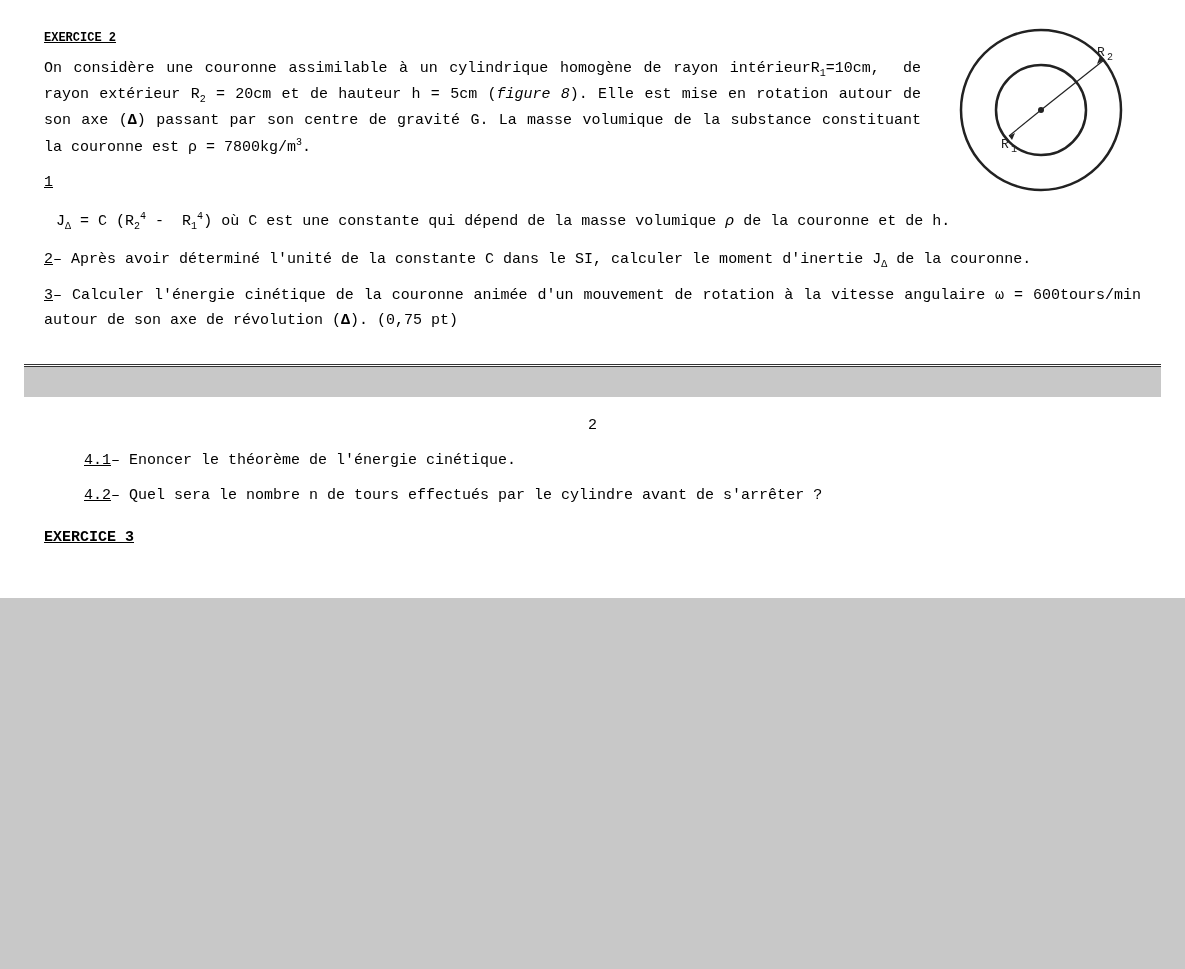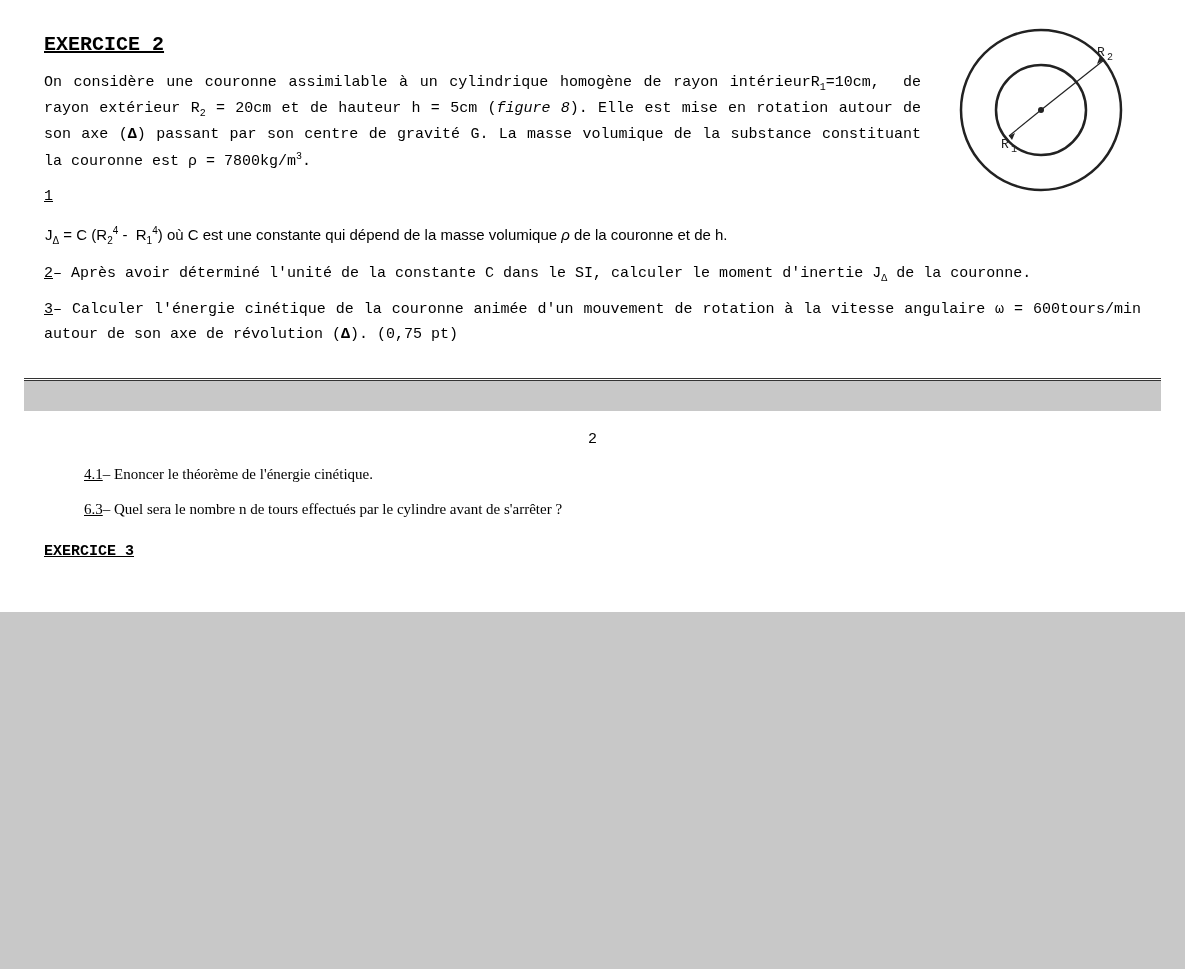--- a/index.html
+++ b/index.html
@@ -23,21 +23,21 @@
     }
     .section-bottom {
       background: white;
       padding: 10px 20px 20px 20px;
     }
     .separator {
       height: 30px;
       background: #c8c8c8;
     }
     .exercise-title {
-      font-size: 20px;
+      font-size: 12px;
       font-weight: bold;
       text-decoration: underline;
       margin-bottom: 8px;
       font-family: 'Courier New', Courier, monospace;
     }
     .text-block {
       font-size: 15px;
       line-height: 1.7;
       font-family: 'Courier New', Courier, monospace;
       text-align: justify;
@@ -54,34 +54,34 @@
       float: right;
       width: 200px;
       margin-left: 20px;
       margin-top: -10px;
     }
     .circles-svg {
       display: block;
       margin: 0 auto;
     }
     .formula-line {
-      margin: 12px 1px;
-      font-family: Liberation Sans, sans-serif;
+      margin: 12px 12px;
+      font-family: Liberation Mono, monospace;
       font-size: 15px;
     }
     .italic { font-style: italic; }
     .page-number {
       text-align: center;
       font-size: 15px;
       font-family: 'Courier New', Courier, monospace;
       margin: 10px 0 14px 0;
       font-weight: normal;
     }
     .clearfix::after { content: ''; display: table; clear: both; }
-    .indent { margin-left: 40px; font-family: Liberation Serif, serif; }
+    .indent { margin-left: 40px; }
   </style>
 </head>
 <body>
 
 <div class="page">
 
   <div class="section-top clearfix">
 
     <div class="figure-area">
       <svg class="circles-svg" width="185" height="185" viewBox="0 0 185 185">
@@ -139,21 +139,21 @@
     <div class="page-number">2</div>
 
     <div class="text-block">
 
 
       <p class="indent">
         <span class="underline-num">4.1</span>– Enoncer le théorème de l'énergie cinétique.
       </p>
 
       <p class="indent">
-        <span class="underline-num">6.3</span>– Quel sera le nombre n de tours effectués par le cylindre avant de s'arrêter ?
+        <span class="underline-num">4.2</span>– Quel sera le nombre n de tours effectués par le cylindre avant de s'arrêter ?
       </p>
 
       <p style="text-decoration:underline; font-weight:bold; margin-top:16px;">EXERCICE 3</p>
 
     </div>
   </div>
 
 </div>
 
 </body></html>

